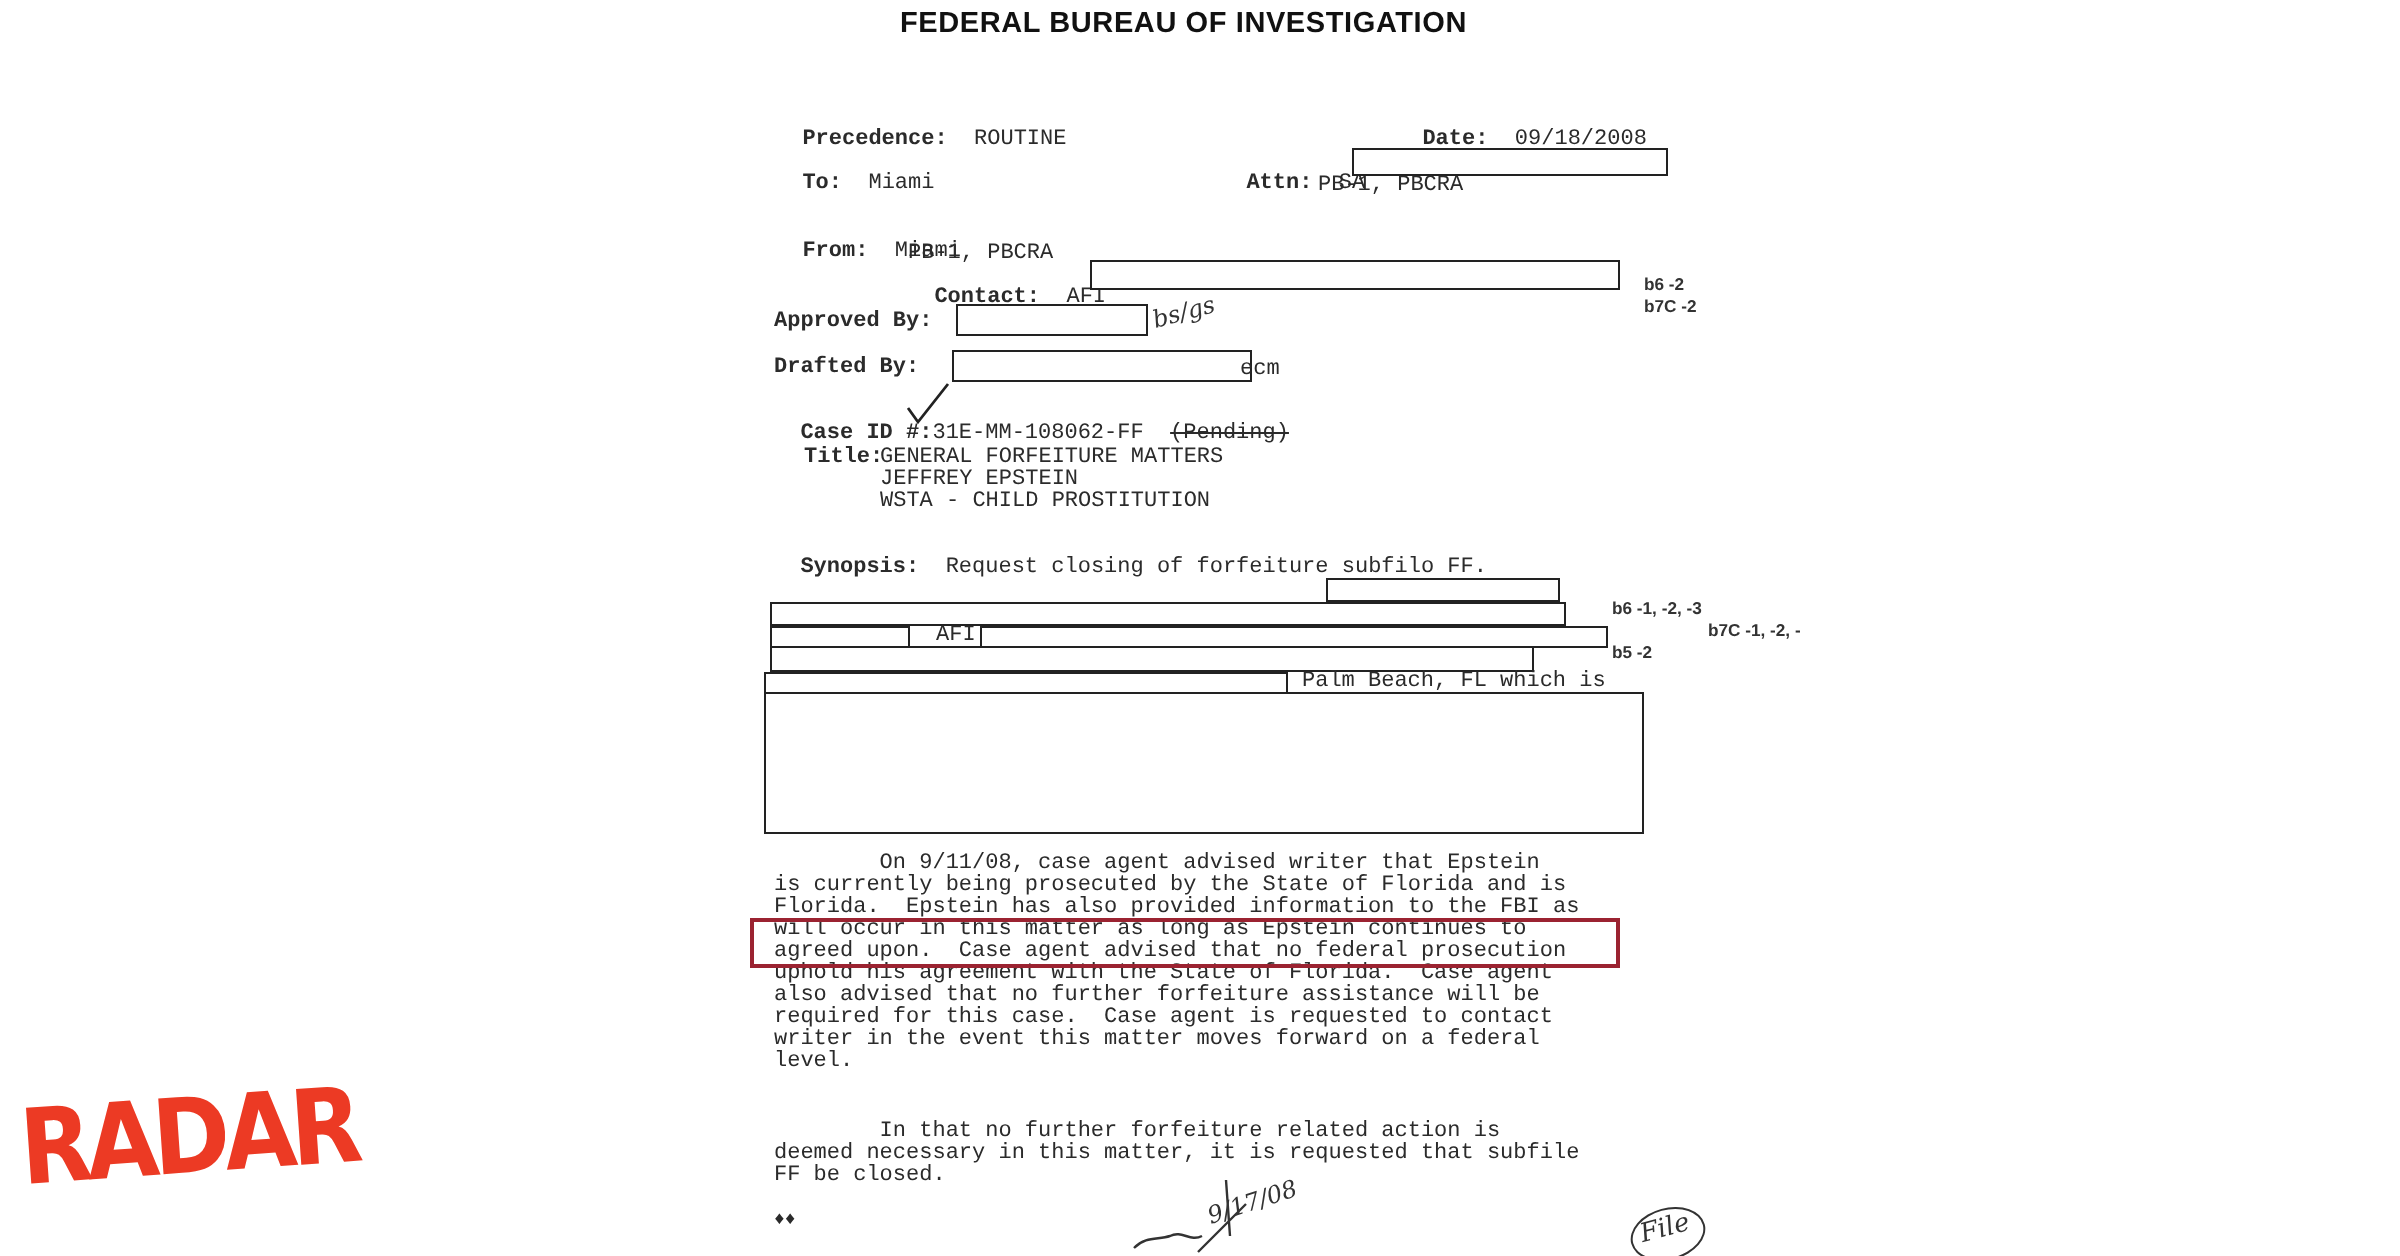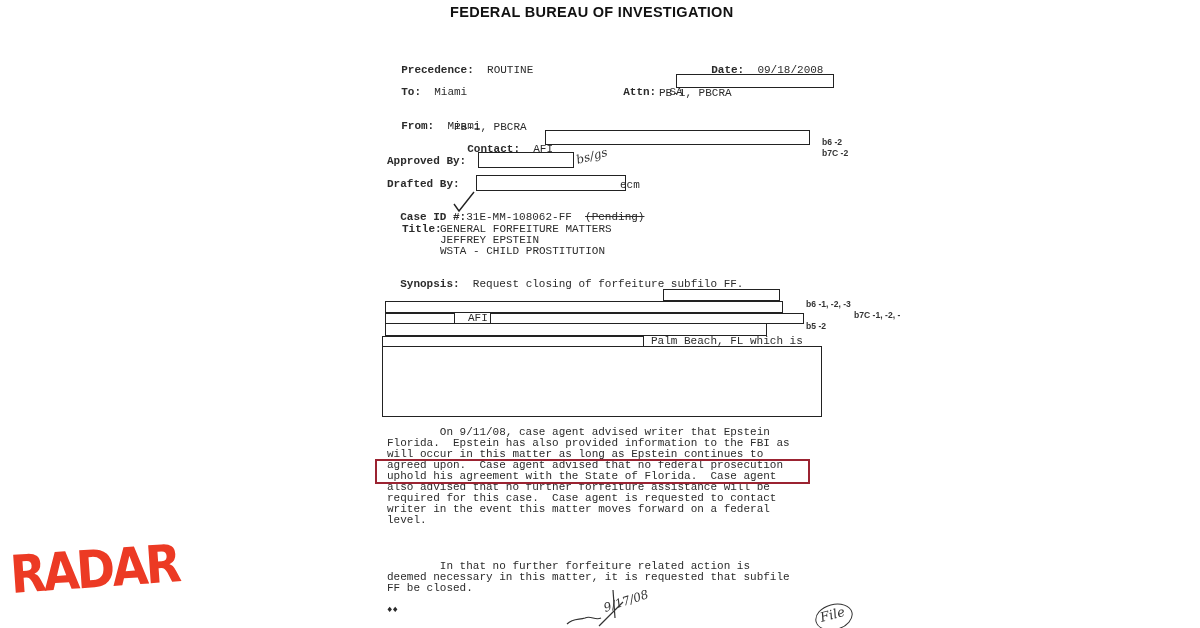--- a/index.html
+++ b/index.html
@@ -82,20 +82,21 @@
 <div class="abs box" style="left:385px;top:323px;width:382px;height:13px;"></div>
 <div class="abs box" style="left:382px;top:336px;width:262px;height:11px;"></div>
 <div class="abs t" style="left:651px;top:336px;">Palm Beach, FL which is</div>
 <div class="abs box" style="left:382px;top:346px;width:440px;height:71px;"></div>
 <div class="abs code" style="left:806px;top:299px;">b6 -1, -2, -3</div>
 <div class="abs code" style="left:806px;top:310px;margin-left:48px;">b7C -1, -2, -</div>
 <div class="abs code" style="left:806px;top:321px;">b5 -2</div>
 
 <div class="abs" style="left:387px;top:427px;">
   <div class="t">        On 9/11/08, case agent advised writer that Epstein</div>
+  <div class="t">is currently being prosecuted by the State of Florida and is</div>
   <div class="t">Florida.  Epstein has also provided information to the FBI as</div>
   <div class="t">will occur in this matter as long as Epstein continues to</div>
   <div class="t">agreed upon.  Case agent advised that no federal prosecution</div>
   <div class="t">uphold his agreement with the State of Florida.  Case agent</div>
   <div class="t">also advised that no further forfeiture assistance will be</div>
   <div class="t">required for this case.  Case agent is requested to contact</div>
   <div class="t">writer in the event this matter moves forward on a federal</div>
   <div class="t">level.</div>
 </div>
 

